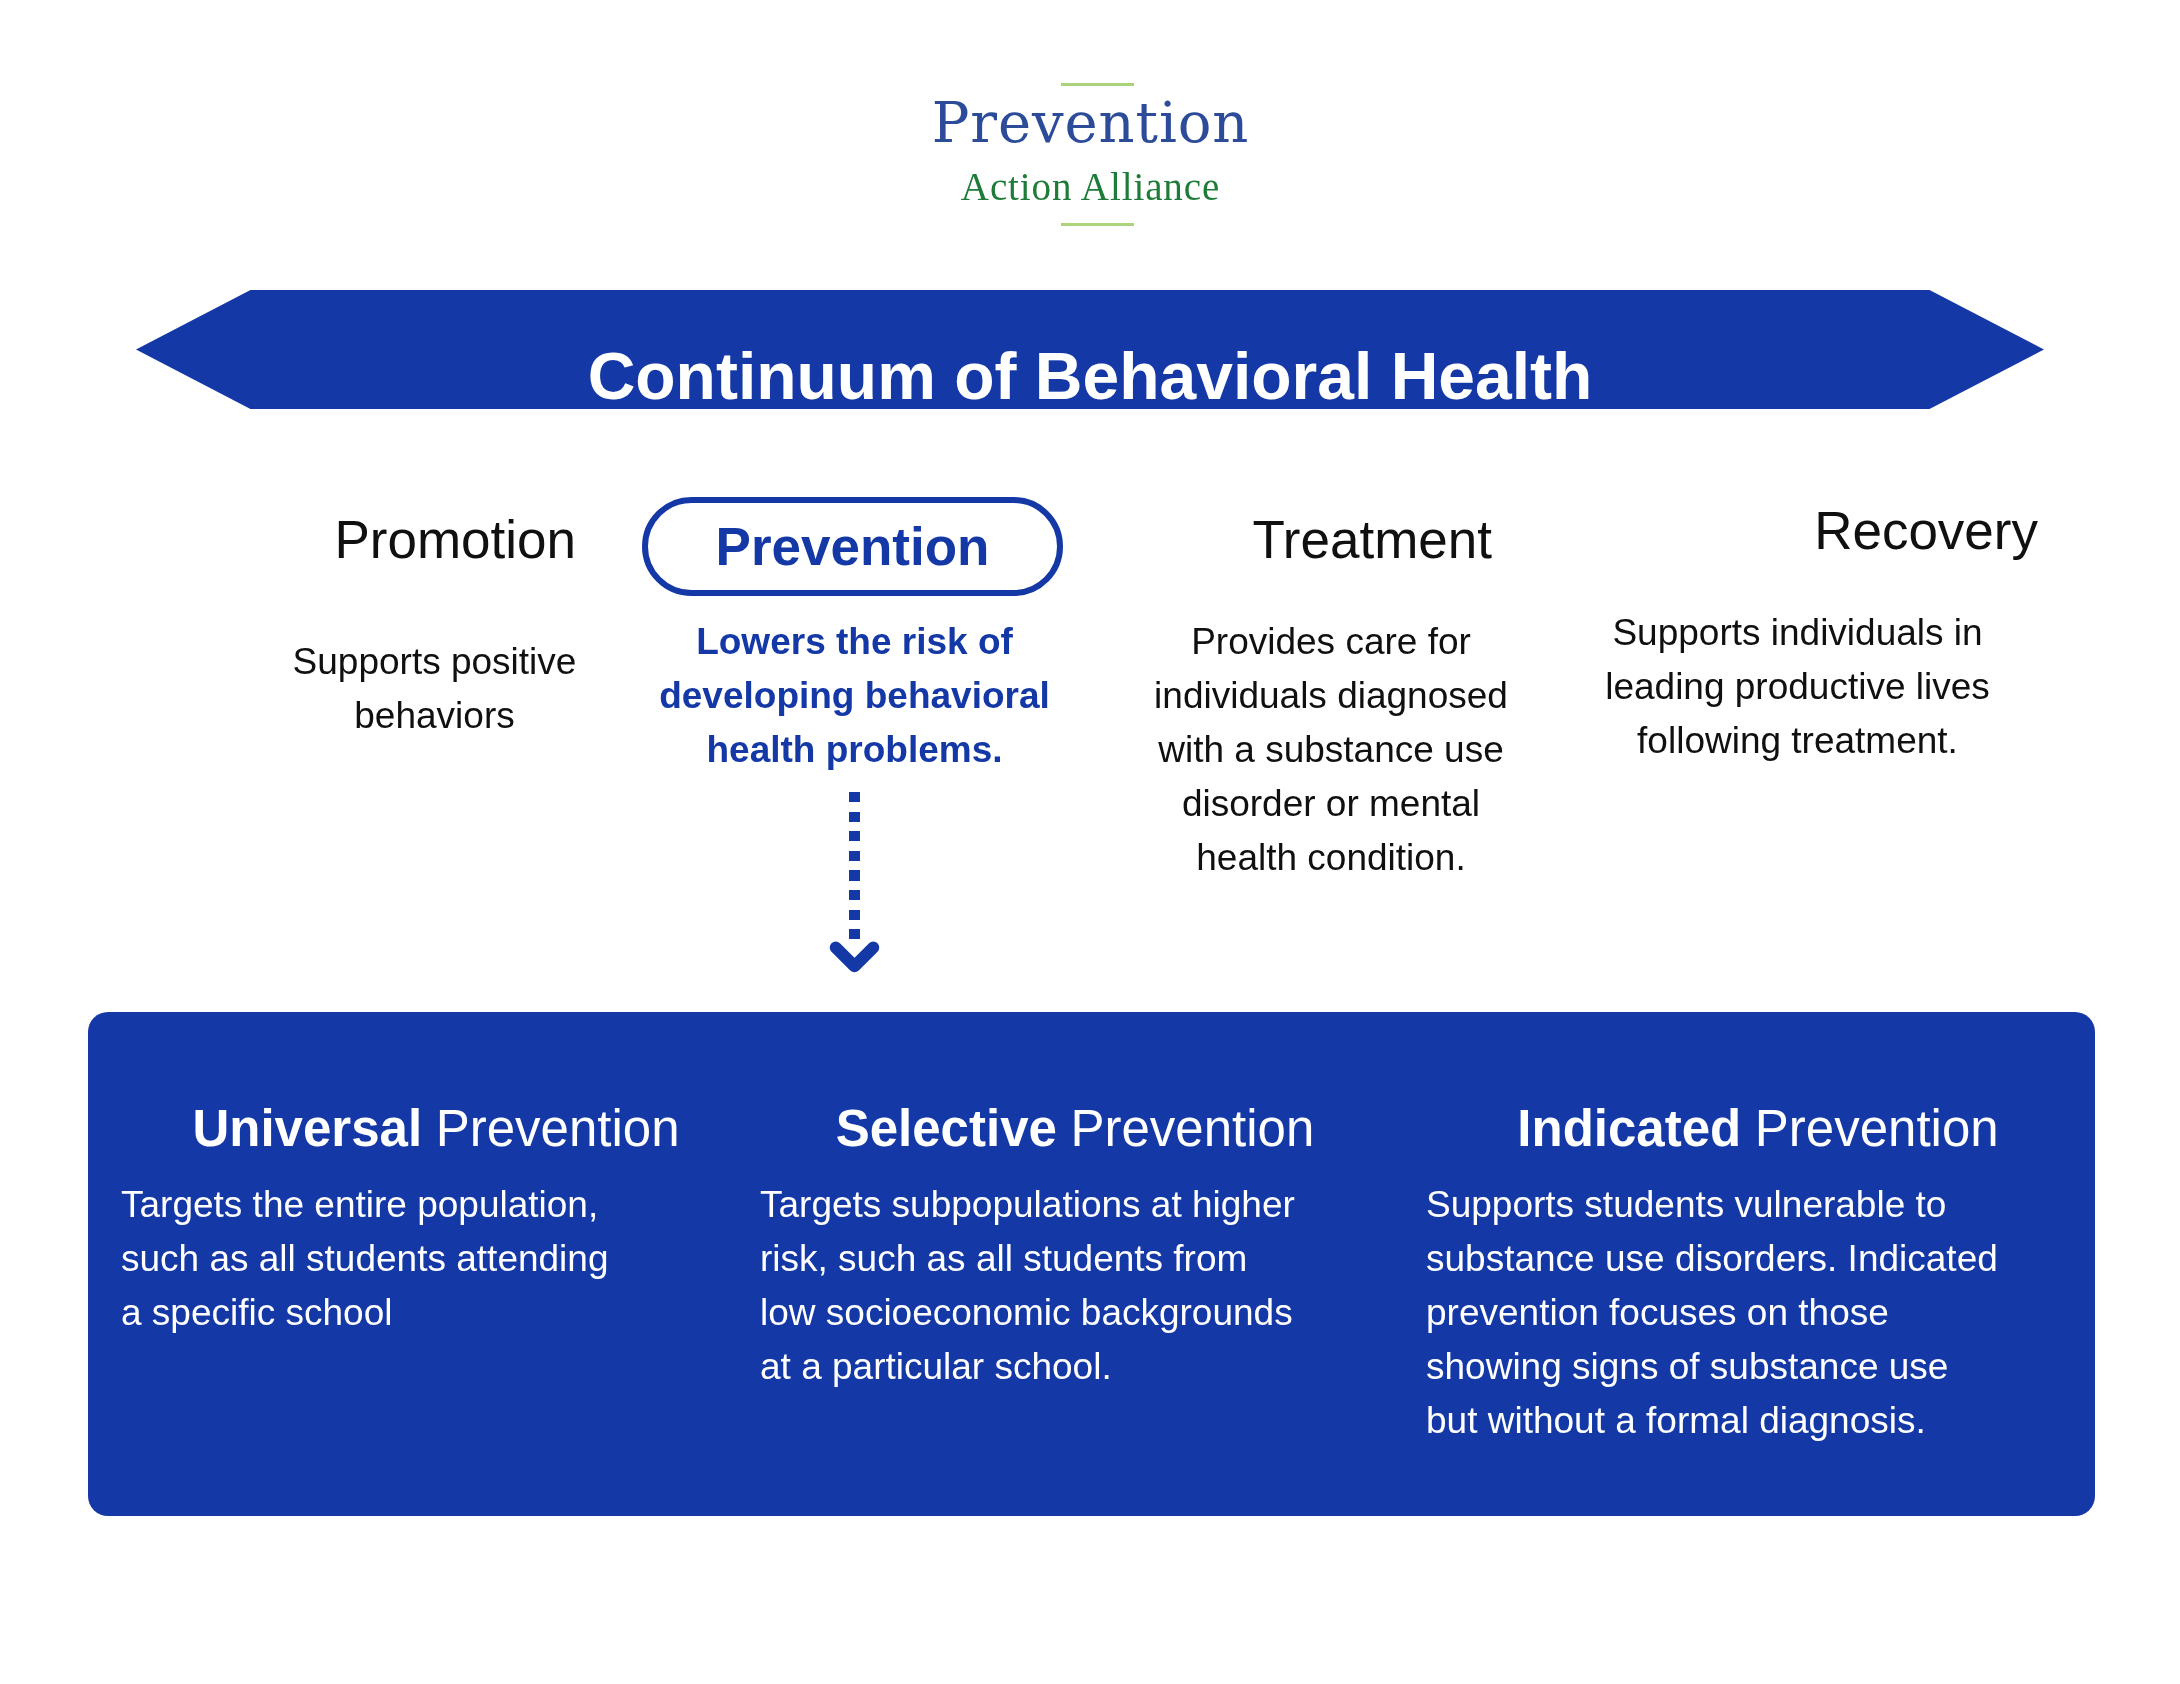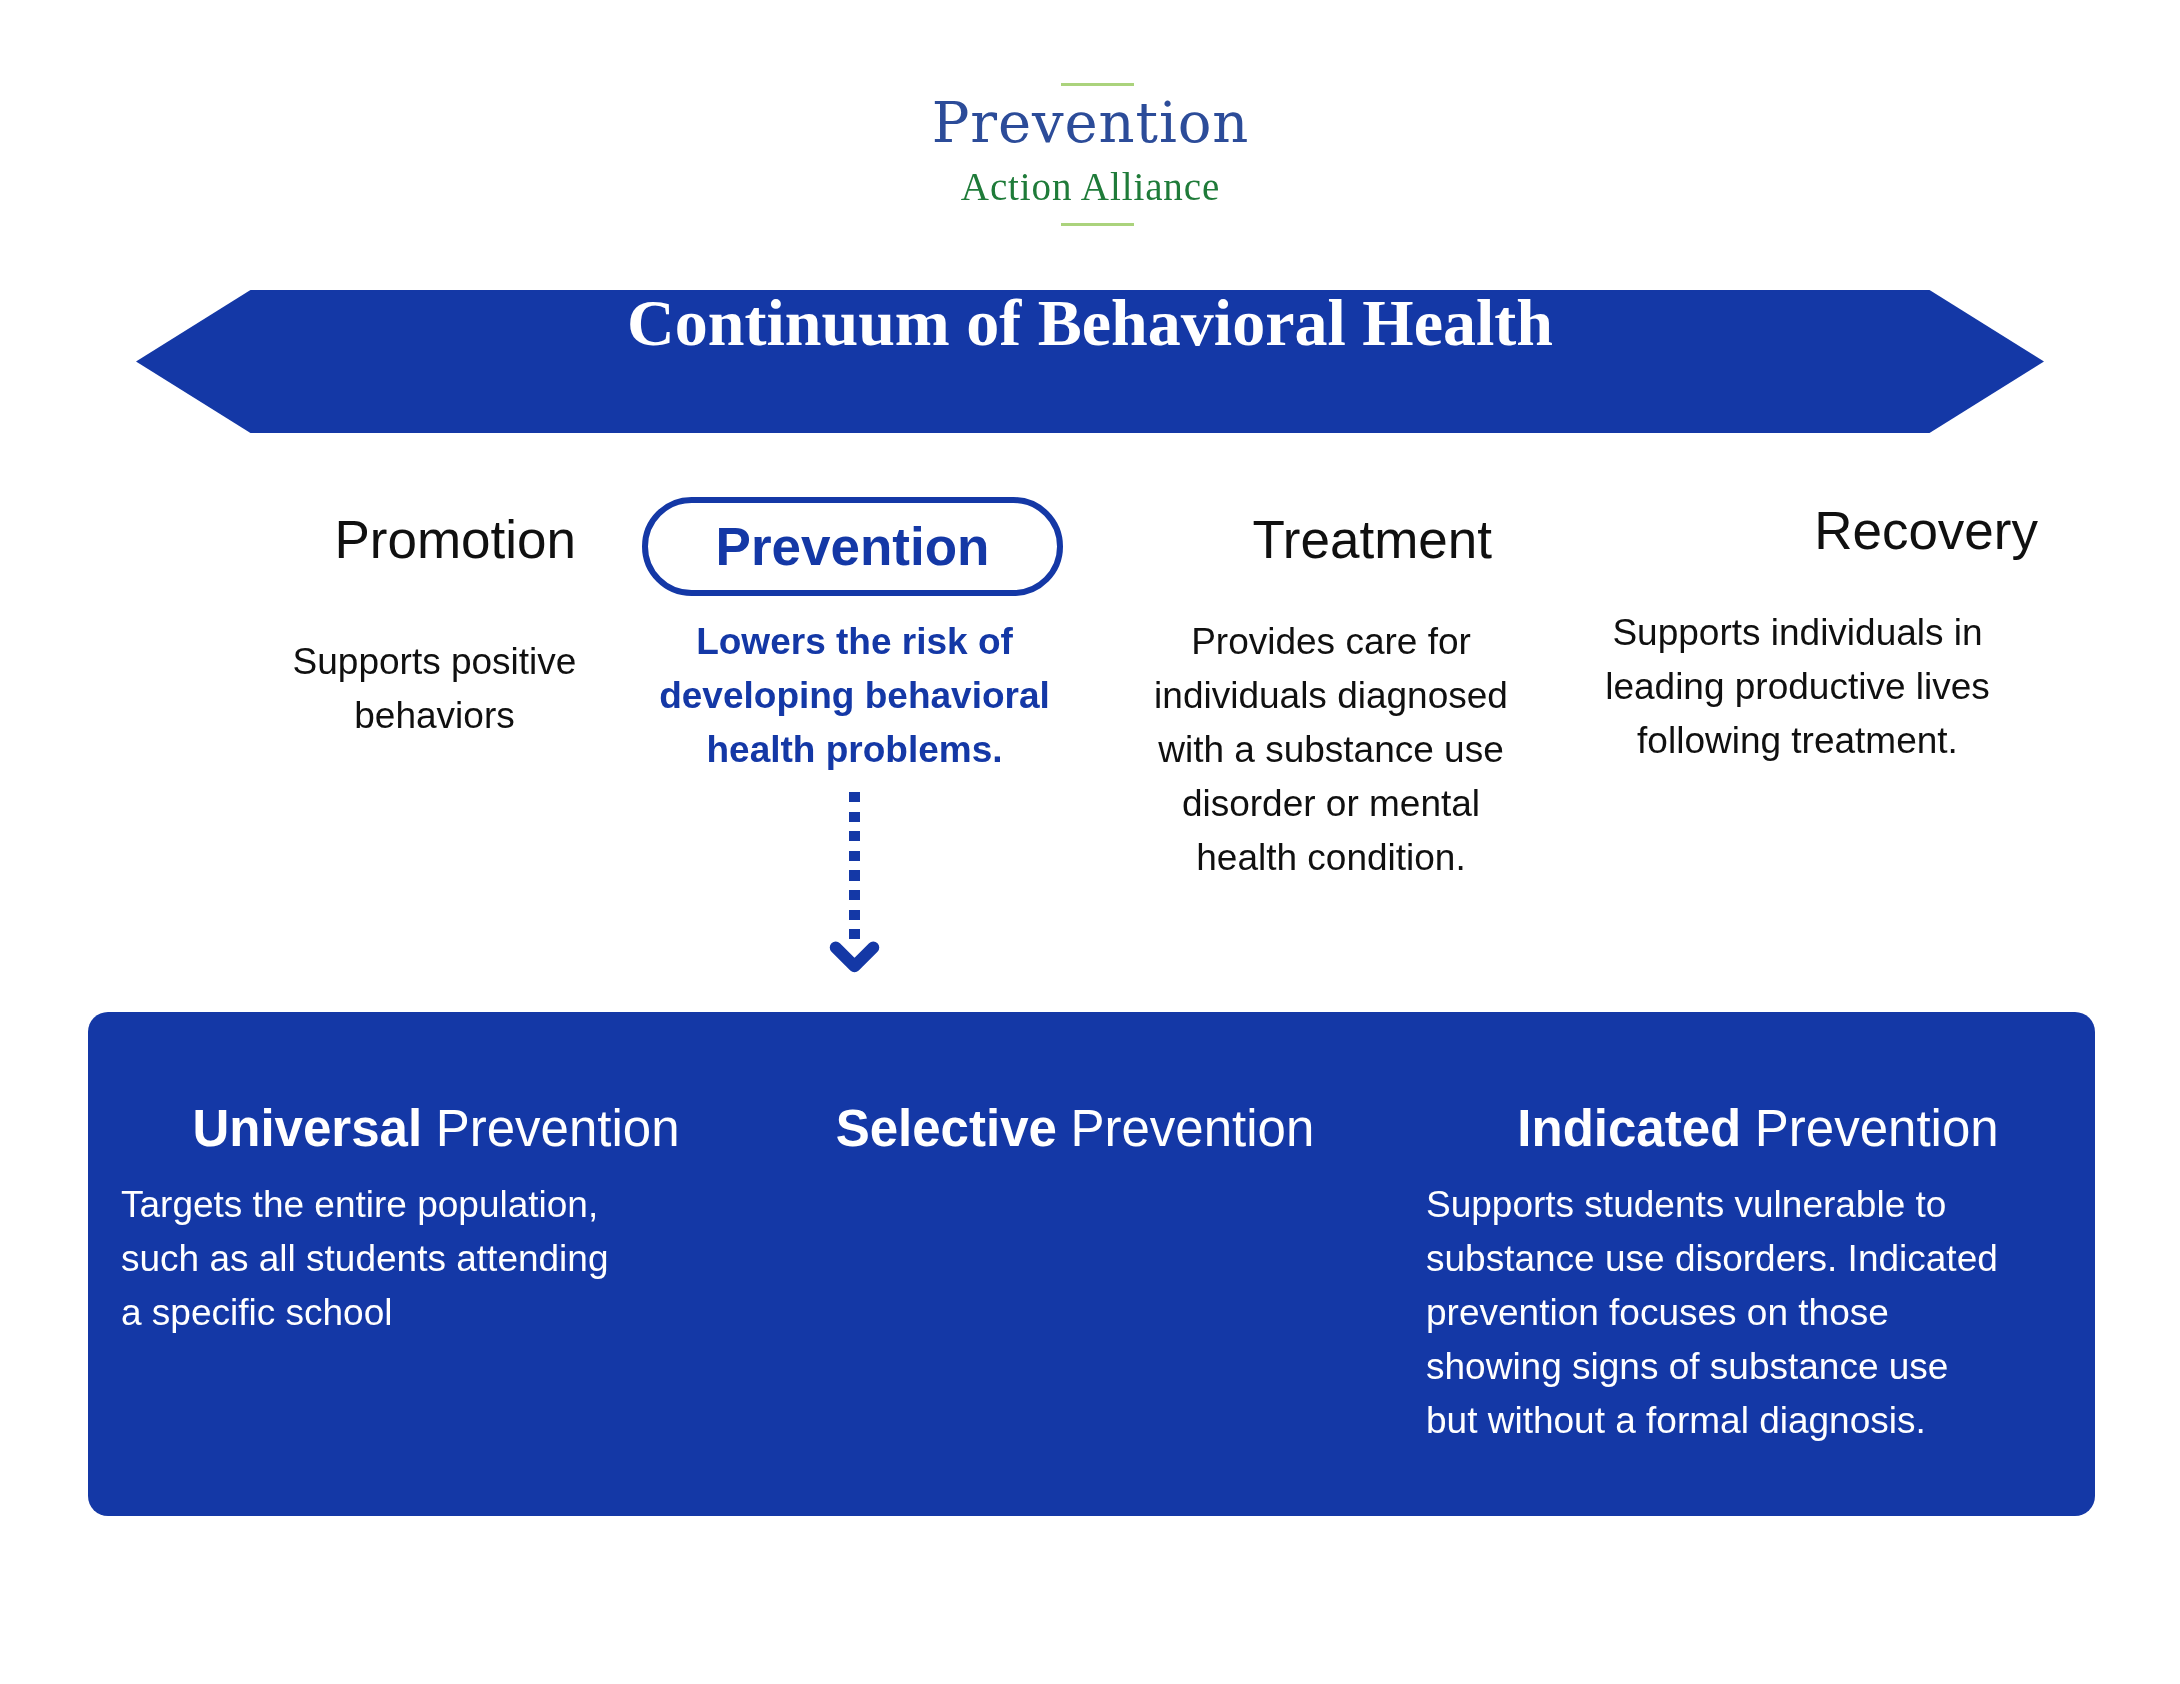--- a/index.html
+++ b/index.html
@@ -30,24 +30,24 @@
     font-size:56px;color:var(--logo-blue);letter-spacing:0.9px;line-height:1;
   }
   .logo-subtitle{
     position:absolute;top:167px;left:0;width:2181px;text-align:center;
     font-family:Liberation Serif, serif;
     font-size:39px;color:var(--logo-green);letter-spacing:0.9px;line-height:1;
   }
 
   
   .banner{
-    position:absolute;left:136px;top:290px;width:1908px;height:143px;
+    position:absolute;left:136px;top:290px;width:1908px;height:119px;
     background:var(--blue);
     clip-path:polygon(0% 50%, 6% 0%, 94% 0%, 100% 50%, 94% 100%, 6% 100%);
-    display:flex;align-items:flex-start;justify-content:center;font-family:Liberation Serif, serif;
+    display:flex;align-items:flex-end;justify-content:center;
   }
   .banner-title{
     color:var(--white);font-size:66px;font-weight:700;letter-spacing:0px;line-height:1;
   }
 
   
   .stage-label{
     position:absolute;text-align:right;
     font-size:53px;color:var(--text-dark);font-weight:400;line-height:1;
   }
@@ -152,20 +152,24 @@
     <div class="type-header selective">
       <span class="bold">Selective</span><span class="rest">Prevention</span>
     </div>
     <div class="type-header indicated">
       <span class="bold">Indicated</span><span class="rest">Prevention</span>
     </div>
 
     <div class="type-desc universal">Targets the entire population,
 such as all students attending
 a specific school</div>
+    <div class="type-desc selective">Targets subpopulations at higher
+risk, such as all students from
+low socioeconomic backgrounds
+at a particular school.</div>
     <div class="type-desc indicated">Supports students vulnerable to
 substance use disorders. Indicated
 prevention focuses on those
 showing signs of substance use
 but without a formal diagnosis.</div>
 
   </div>
 
 </div>
 

